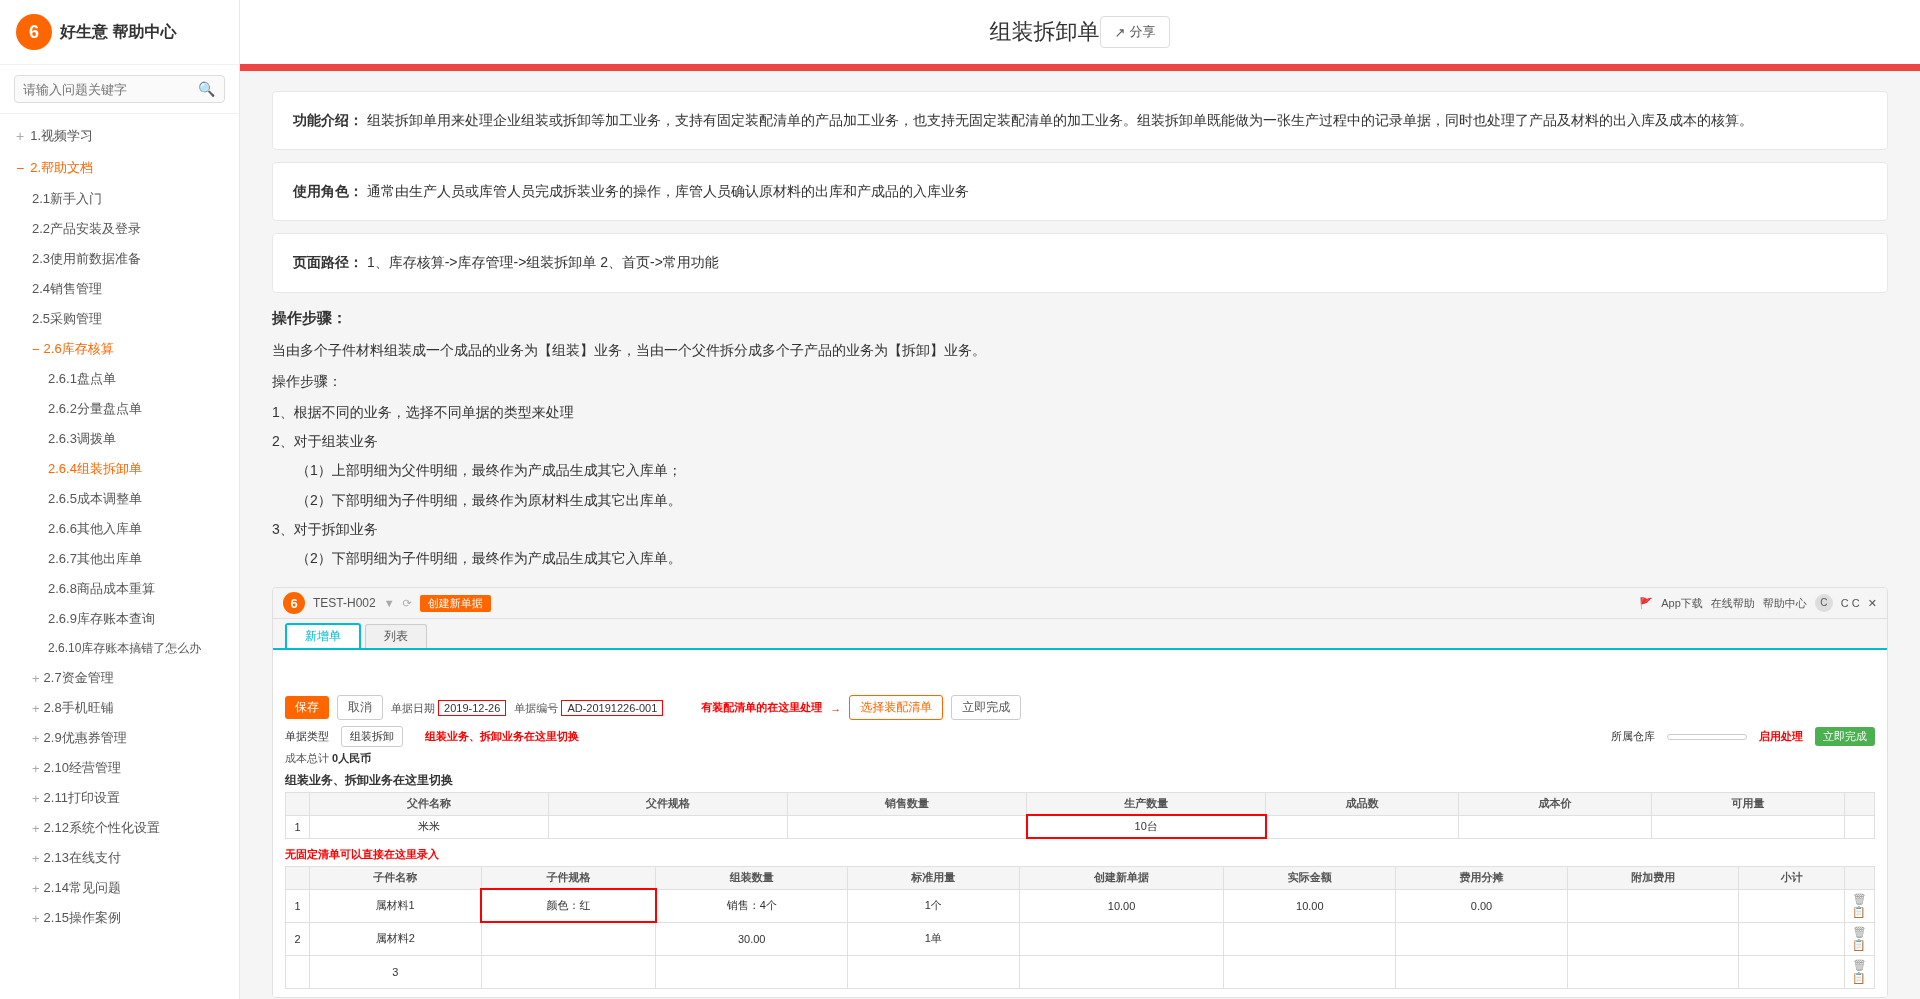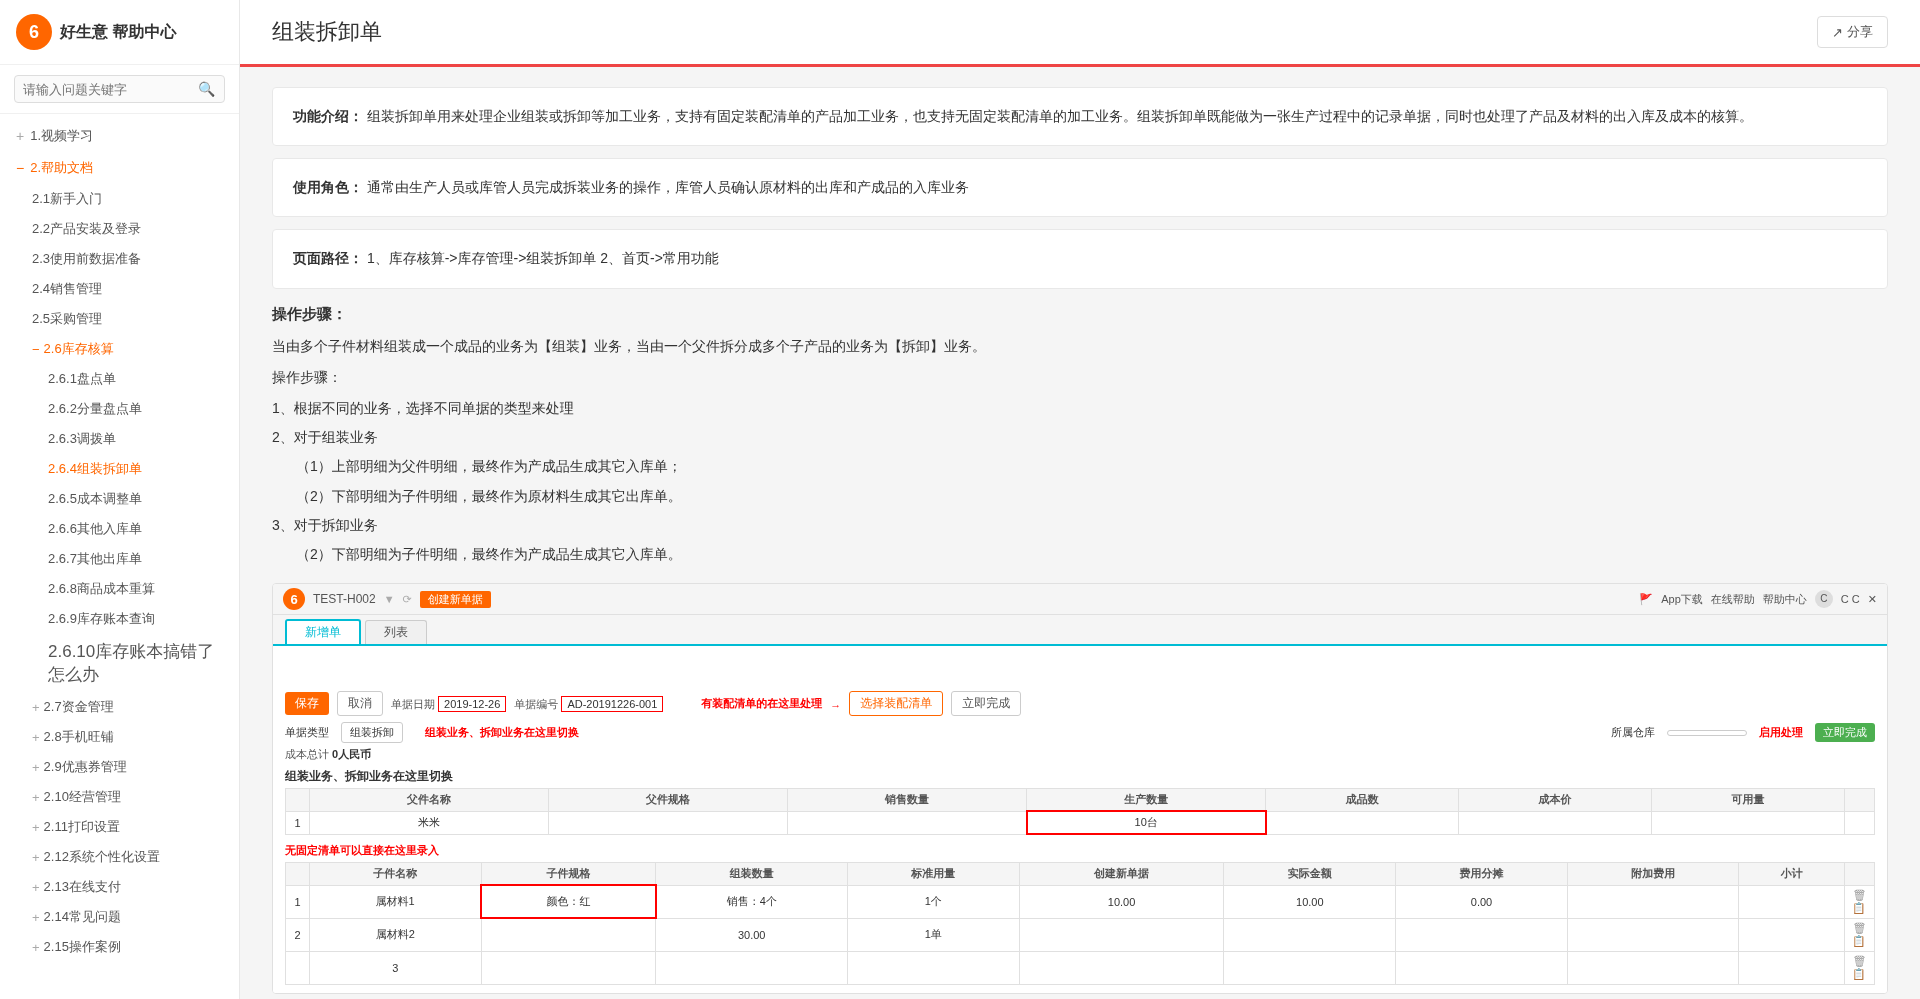--- a/index.html
+++ b/index.html
@@ -97,24 +97,24 @@
     .main-content {
       flex: 1;
       display: flex;
       flex-direction: column;
       overflow: hidden;
       background: #f5f5f5;
     }
     .main-header {
       background: #fff;
       padding: 16px 32px;
-      border-bottom: 3px solid #ef4444;
-      display: flex;
-      align-items: center;
-      justify-content: space-between;
+      border-bottom: 7px solid #ef4444;
+      display: flex;
+      align-items: center;
+      justify-content: center;
     }
     .page-title {
       font-size: 22px;
       font-weight: 500;
       color: #333;
     }
     .share-btn {
       display: flex;
       align-items: center;
       gap: 4px;
@@ -312,21 +312,21 @@
     </div>
     <div class="nav-sub-item normal" style="padding-left:48px;">
       <span>2.6.7其他出库单</span>
     </div>
     <div class="nav-sub-item normal" style="padding-left:48px;">
       <span>2.6.8商品成本重算</span>
     </div>
     <div class="nav-sub-item normal" style="padding-left:48px;">
       <span>2.6.9库存账本查询</span>
     </div>
-    <div class="nav-sub-item normal" style="padding-left:48px;font-size:17px;">
+    <div class="nav-sub-item normal" style="padding-left:48px;font-size:12px;">
       <span>2.6.10库存账本搞错了怎么办</span>
     </div>
     <div class="nav-sub-item normal">
       <span style="color:#aaa;margin-right:4px;">+</span>
       <span>2.7资金管理</span>
     </div>
     <div class="nav-sub-item normal">
       <span style="color:#aaa;margin-right:4px;">+</span>
       <span>2.8手机旺铺</span>
     </div>

